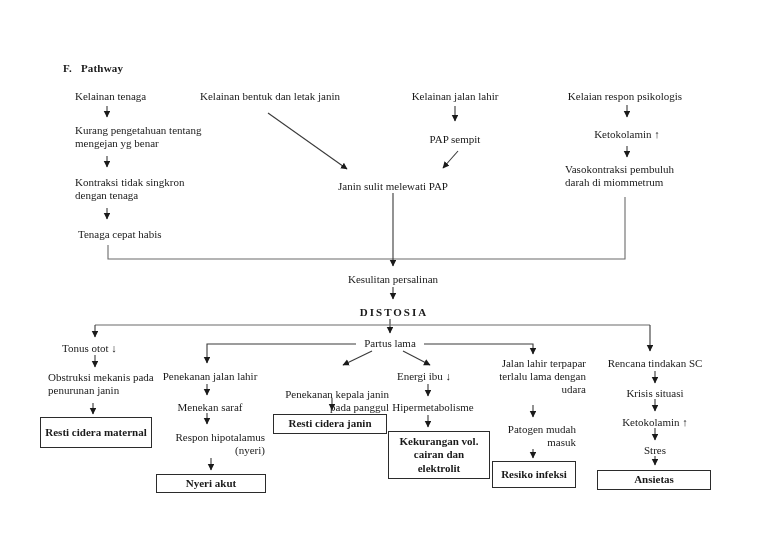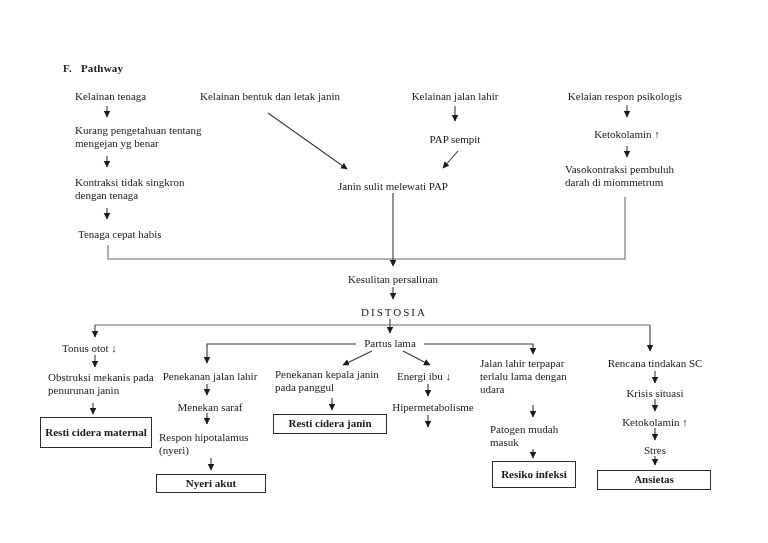--- a/index.html
+++ b/index.html
@@ -3,24 +3,24 @@
 <meta charset="utf-8">
 <style>
   html,body{margin:0;padding:0;background:#e9e9e9;}
   .stage{
     position:relative;width:768px;height:543px;background:#ffffff;
     font-family:"Liberation Serif","DejaVu Serif",serif;
     font-size:11px;line-height:1.2;color:#1a1a1a;overflow:hidden;
   }
   .node{position:absolute;white-space:nowrap;}
   .wrap{white-space:normal;}
-  .ctr{transform:translateX(-50%);text-align:left;}
+  .ctr{transform:translateX(-50%);text-align:right;}
   .title{position:absolute;font-weight:bold;letter-spacing:.2px;}
   .title .gap{display:inline-block;width:9px;}
-  .caps{letter-spacing:2px;}
+  .caps{letter-spacing:2px;font-weight:bold;}
   .obox{
     position:absolute;border:1.6px solid #2b2b2b;background:#fff;
     font-weight:bold;text-align:center;box-sizing:border-box;
     display:flex;align-items:center;justify-content:center;padding:1px 3px;
   }
   svg.lines{position:absolute;left:0;top:0;}
 </style>
 </head>
 <body>
 
@@ -121,25 +121,26 @@
 
   <div class="node" style="left:62px;top:342px">Tonus otot ↓</div>
   <div class="node wrap" style="left:48px;top:371px;width:120px">Obstruksi mekanis pada penurunan janin</div>
   <div class="obox wrap" style="left:40px;top:417px;width:112px;min-height:31px">Resti cidera maternal</div>
 
   <div class="node ctr" style="left:210px;top:370px">Penekanan jalan lahir</div>
   <div class="node ctr" style="left:210px;top:401px">Menekan saraf</div>
   <div class="node ctr wrap" style="left:212px;top:431px;width:106px">Respon hipotalamus (nyeri)</div>
   <div class="obox" style="left:156px;top:474px;width:110px;min-height:19px">Nyeri akut</div>
 
-  <div class="node ctr wrap" style="left:332px;top:368px;width:114px">Penekanan kepala janin pada panggul</div>
+  <div class="node ctr wrap" style="left:332px;top:388px;width:114px">Penekanan kepala janin pada panggul</div>
   <div class="obox" style="left:273px;top:414px;width:114px;min-height:20px">Resti cidera janin</div>
 
   <div class="node ctr" style="left:424px;top:370px">Energi ibu ↓</div>
   <div class="node ctr" style="left:433px;top:401px">Hipermetabolisme</div>
+  <div class="obox wrap" style="left:388px;top:431px;width:102px;min-height:48px">Kekurangan vol. cairan dan elektrolit</div>
 
   <div class="node ctr wrap" style="left:533px;top:357px;width:106px">Jalan lahir terpapar terlalu lama dengan udara</div>
   <div class="node ctr wrap" style="left:533px;top:423px;width:86px">Patogen mudah masuk</div>
   <div class="obox" style="left:492px;top:461px;width:84px;min-height:27px">Resiko infeksi</div>
 
   <div class="node ctr" style="left:655px;top:357px">Rencana tindakan SC</div>
   <div class="node ctr" style="left:655px;top:387px">Krisis situasi</div>
   <div class="node ctr" style="left:655px;top:416px">Ketokolamin ↑</div>
   <div class="node ctr" style="left:655px;top:444px">Stres</div>
   <div class="obox" style="left:597px;top:470px;width:114px;min-height:20px">Ansietas</div>

